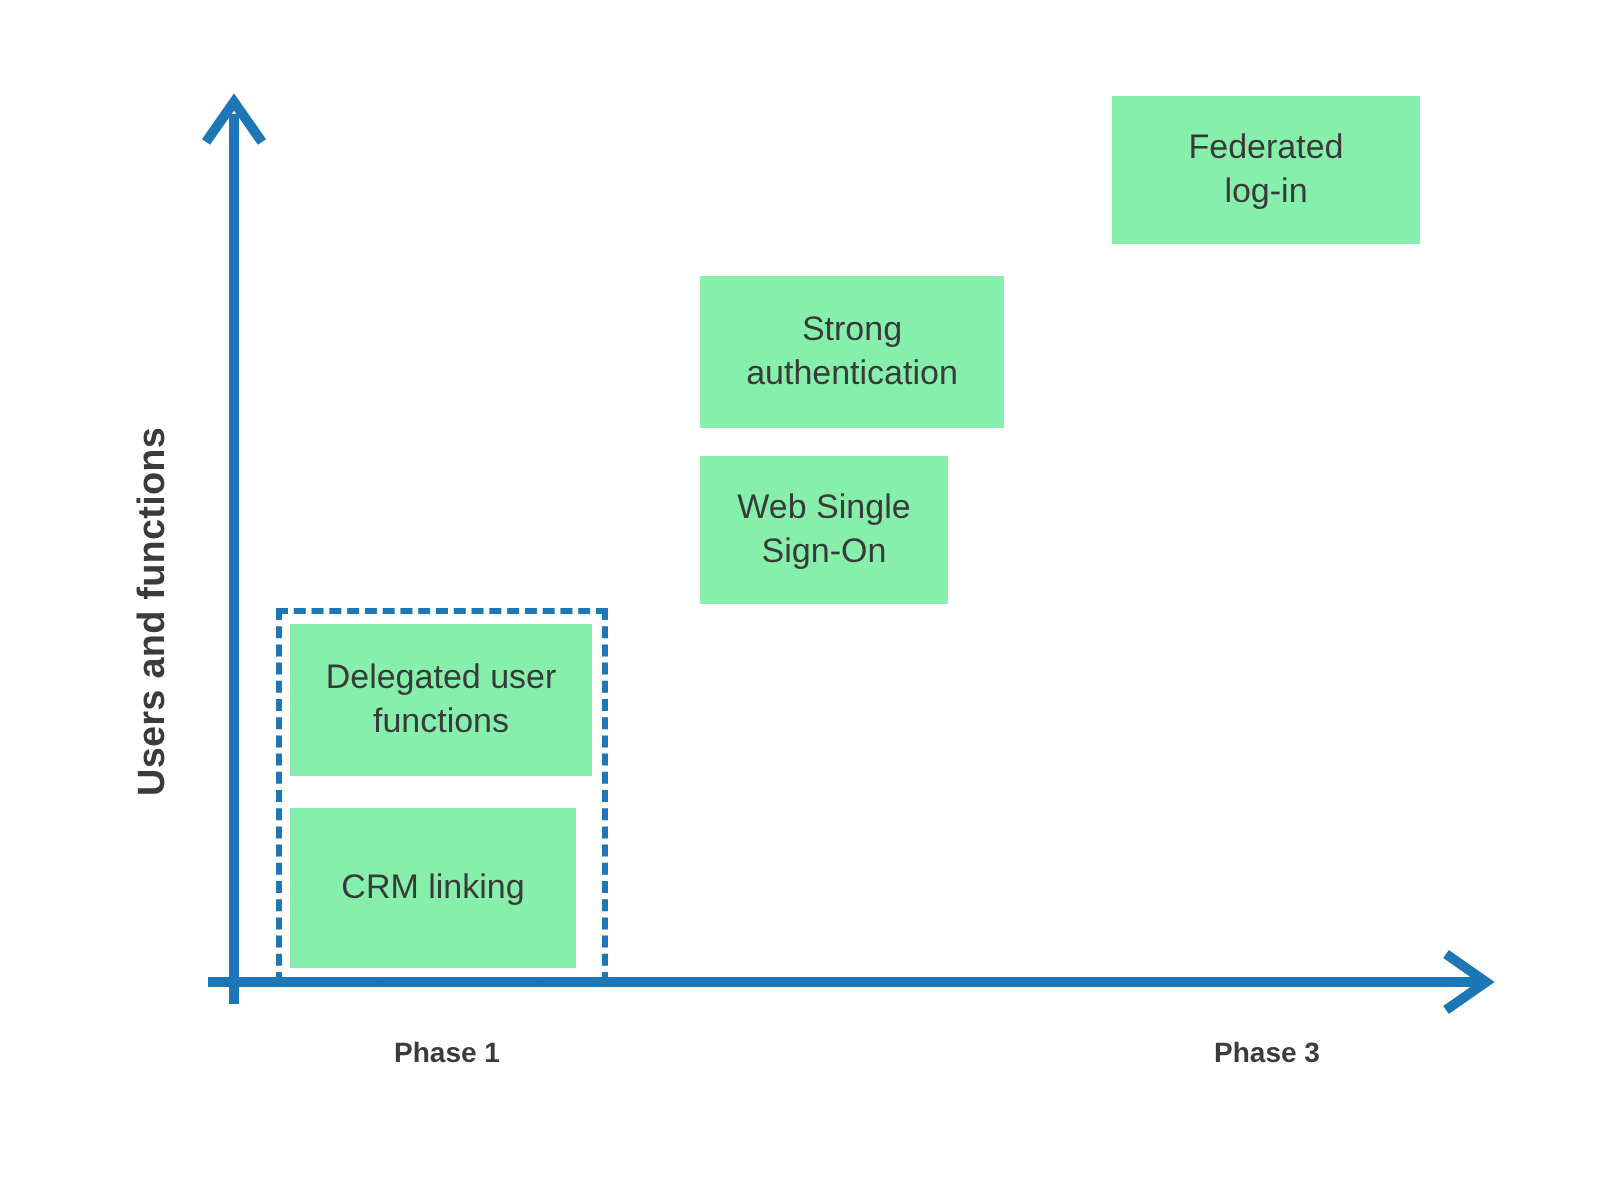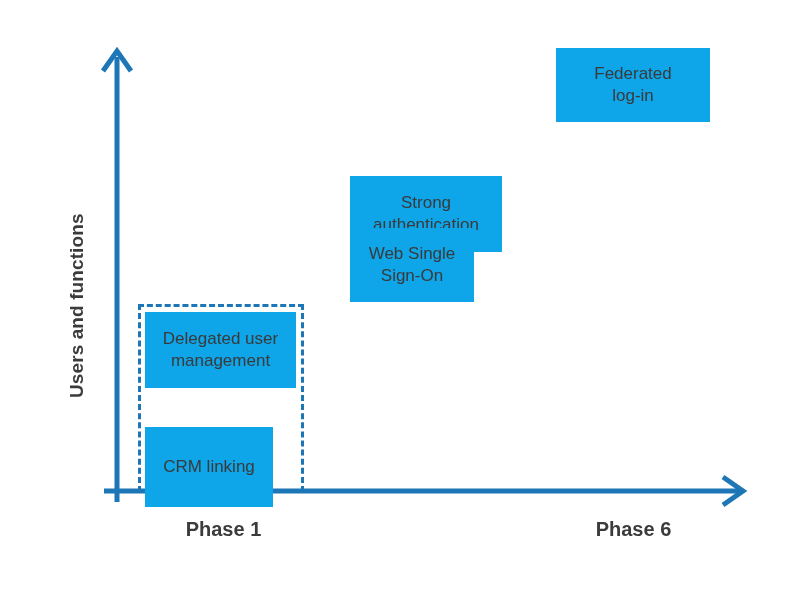--- a/index.html
+++ b/index.html
@@ -54,40 +54,40 @@
   .phase-group {
     position: absolute;
     box-sizing: border-box;
     border: 3px dashed #1d76b5;
   }
 
   
   .item-box {
     position: absolute;
     box-sizing: border-box;
-    background: #0ea5e9;
+    background: #86efac;
     display: flex;
     align-items: center;
     justify-content: center;
     text-align: center;
     color: #3a3a3a;
     font-size: 17px;
     line-height: 1.32;
     padding: 2px 6px;
   }
   .item-box .item-label {
     display: block;
     white-space: pre-line;
   }
 
   
   .phase-label {
     position: absolute;
     text-align: center;
-    font-size: 20px;
+    font-size: 14px;
     font-weight: bold;
     color: #3b3b3b;
     white-space: nowrap;
   }
 </style>
 </head>
 <body>
 
 <div id="diagram">
 
@@ -101,40 +101,40 @@
 
     <polyline points="723,477 743,491 723,505" fill="none" stroke="#1d76b5" stroke-width="5" stroke-linecap="butt" stroke-linejoin="miter"></polyline>
   </svg>
 
   <div class="y-axis-title">Users and functions</div>
 
   <div class="phase-group" style="left:138px; top:304px; width:166px; height:188px;"></div>
 
   <div class="item-box" style="left:145px; top:312px; width:151px; height:76px;">
     <span class="item-label">Delegated user
-management</span>
+functions</span>
   </div>
 
-  <div class="item-box" style="left:145px; top:404px; width:128px; height:80px;margin-top:23px;">
+  <div class="item-box" style="left:145px; top:404px; width:143px; height:80px;">
     <span class="item-label">CRM linking</span>
   </div>
 
-  <div class="item-box" style="left:350px; top:138px; width:152px; height:76px;margin-top:38px;">
+  <div class="item-box" style="left:350px; top:138px; width:152px; height:76px;">
     <span class="item-label">Strong
 authentication</span>
   </div>
 
   <div class="item-box" style="left:350px; top:228px; width:124px; height:74px;">
     <span class="item-label">Web Single
 Sign-On</span>
   </div>
 
   <div class="item-box" style="left:556px; top:48px; width:154px; height:74px;">
     <span class="item-label">Federated
 log-in</span>
   </div>
 
   <div class="phase-label" style="left:141px; top:518px; width:165px;">Phase 1</div>
 
 
-  <div class="phase-label" style="left:551px; top:518px; width:165px;">Phase 6</div>
+  <div class="phase-label" style="left:551px; top:518px; width:165px;">Phase 3</div>
 
 </div>
 
 </body></html>

